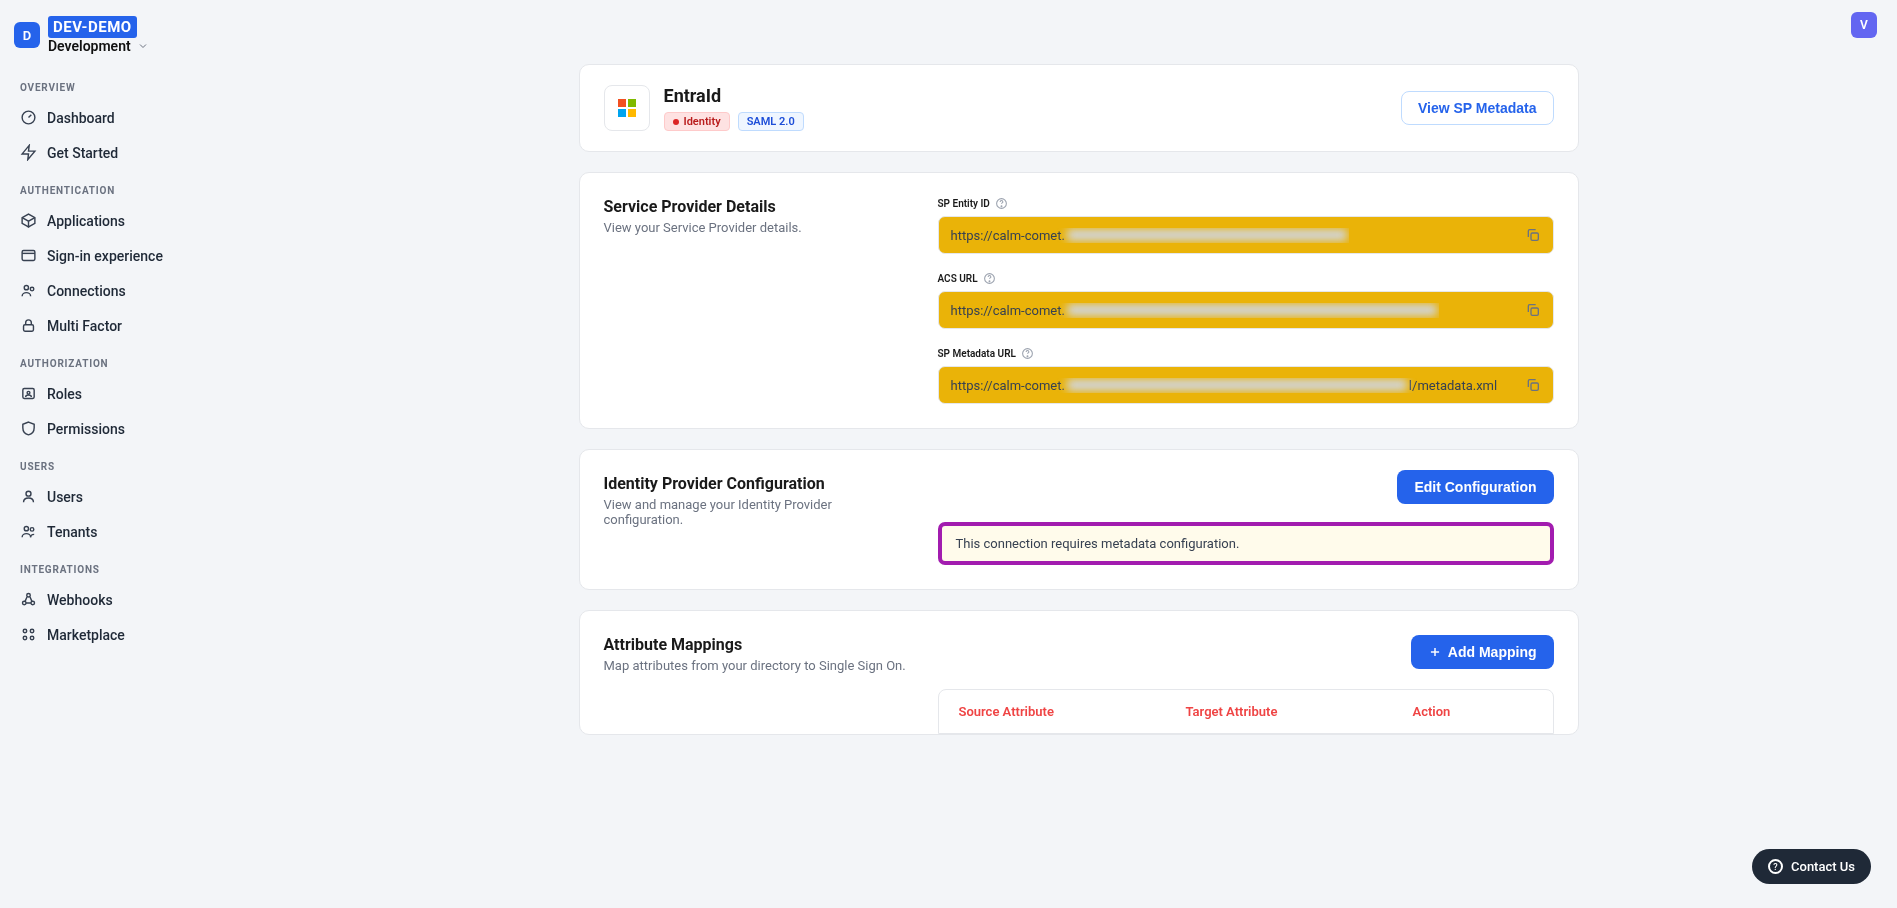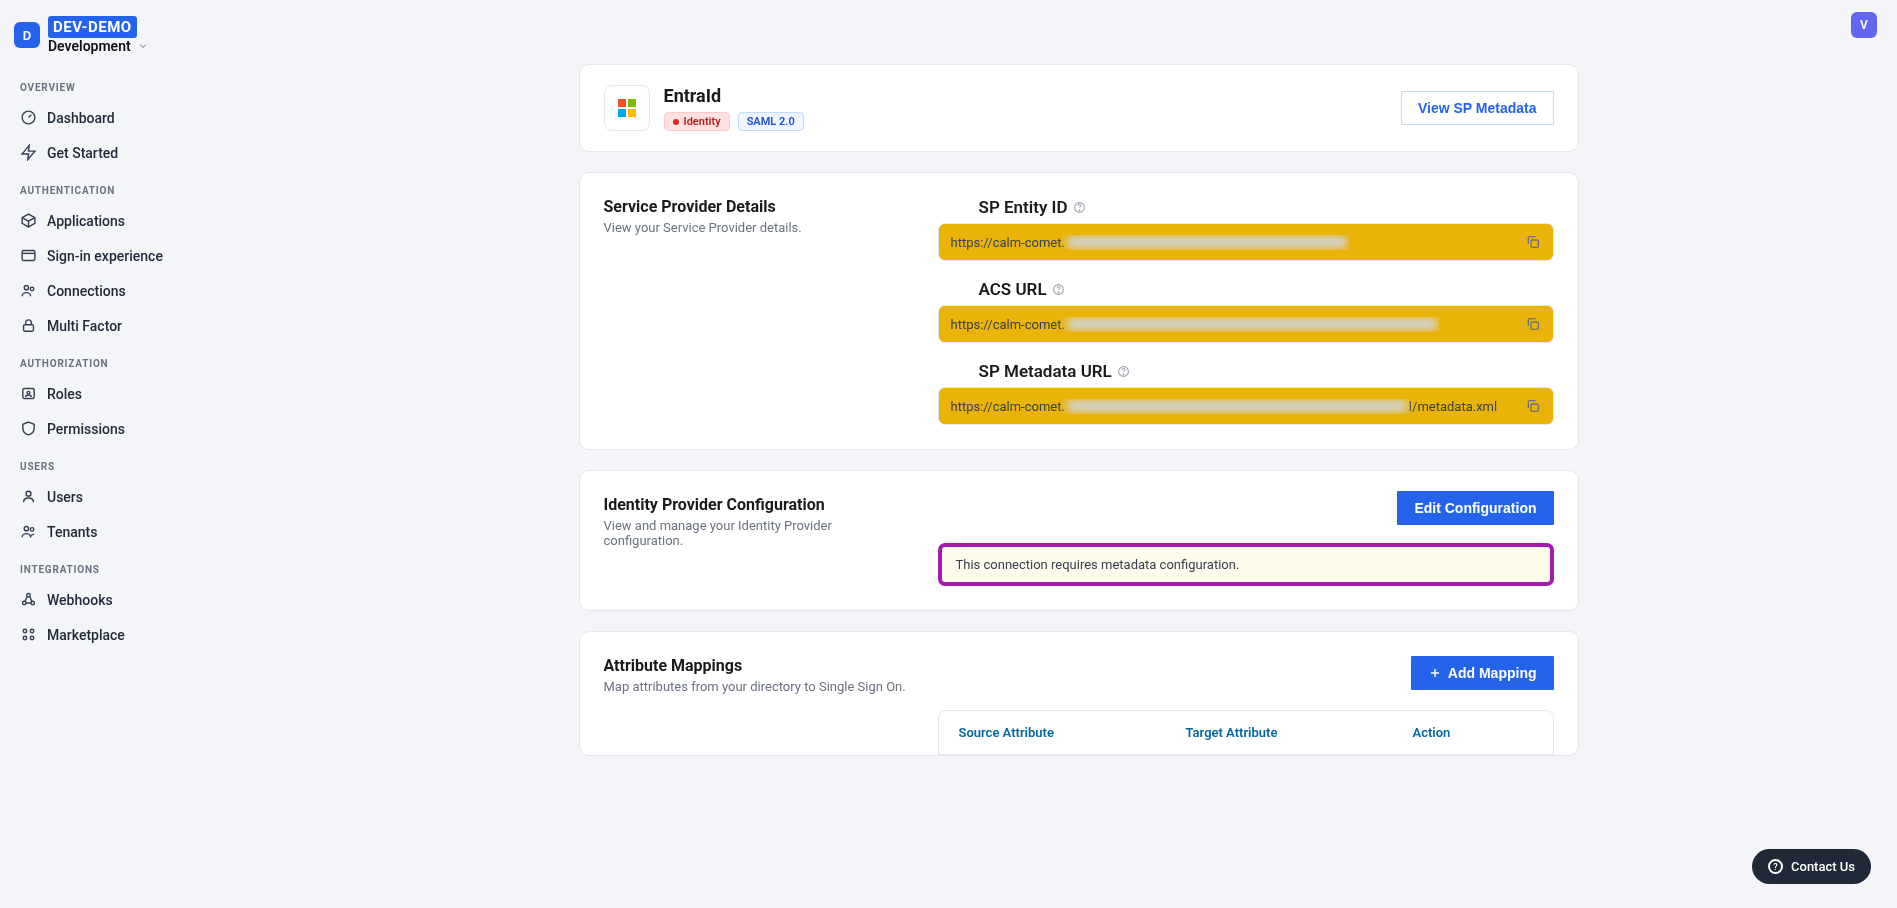--- a/index.html
+++ b/index.html
@@ -127,21 +127,21 @@
     }
     .badge-inactive::before {
       content: ""; width: 6px; height: 6px; background: #dc2626; border-radius: 50%;
     }
     .badge-saml {
       background: #eff6ff;
       color: #1d4ed8;
       border: 1px solid #bfdbfe;
     }
     .btn {
-      border-radius: 1px;
+      border-radius: 8px;
       padding: 8px 16px;
       font-size: 14px;
       font-weight: 600;
       cursor: pointer;
       border: 1px solid transparent;
       display: inline-flex;
       align-items: center;
       gap: 6px;
     }
     .btn-outline {
@@ -155,21 +155,21 @@
     }
     .section-card { padding: 24px; }
     .section-grid {
       display: grid;
       grid-template-columns: 310px 1fr;
       gap: 24px;
     }
     .section-title { font-size: 16px; font-weight: 700; margin-bottom: 4px; }
     .section-desc { font-size: 13px; color: #6b7280; }
     .fields { display: flex; flex-direction: column; gap: 18px; }
-    .field-label { font-size: 17px; font-weight: 600; display: flex; align-items: center; gap: 5px; margin-bottom: 6px; margin-left: 41px; }
+    .field-label { font-size: 10px; font-weight: 600; display: flex; align-items: center; gap: 5px; margin-bottom: 6px; }
     .help-icon { width: 13px; height: 13px; color: #9ca3af; }
     .field-box {
       border: 1px solid #e5e7eb;
       border-radius: 7px;
       padding: 10px 12px;
       display: flex;
       align-items: center;
       justify-content: space-between;
       font-size: 13px;
       color: #374151;
@@ -207,21 +207,21 @@
       margin-bottom: 16px;
     }
     .table-head {
       border: 1px solid #e5e7eb;
       border-radius: 8px 8px 0 0;
       display: grid;
       grid-template-columns: 1fr 1fr 120px;
       padding: 14px 20px;
       font-size: 13px;
       font-weight: 600;
-      color: #0369a1;
+      color: #ef4444;
       background: #fff;
     }
     
     .user-avatar {
       position: fixed;
       top: 12px; right: 20px;
       width: 26px; height: 26px;
       background: #6366f1;
       color: #fff;
       border-radius: 6px;

